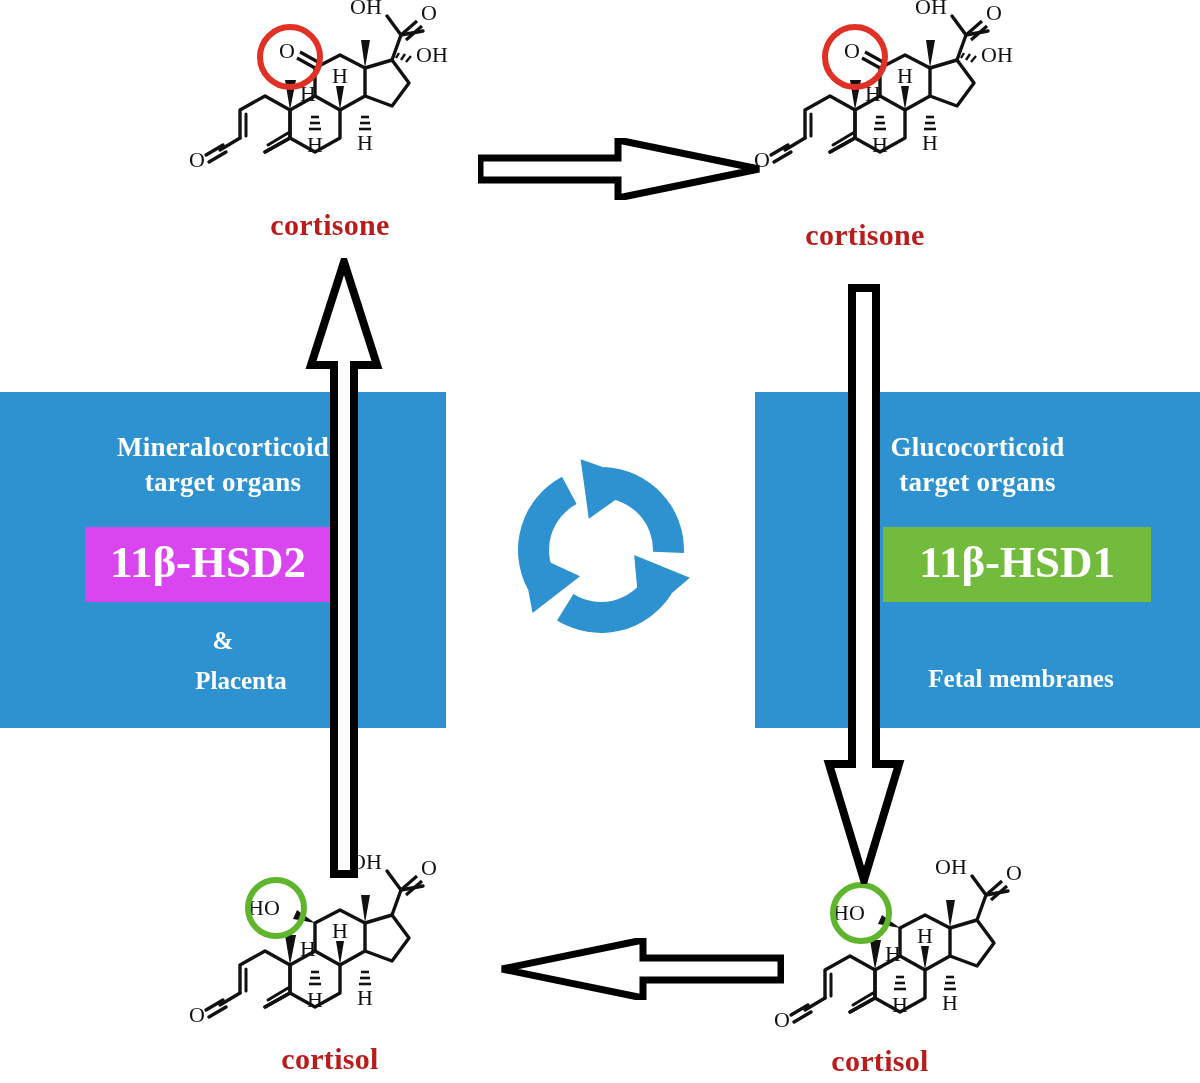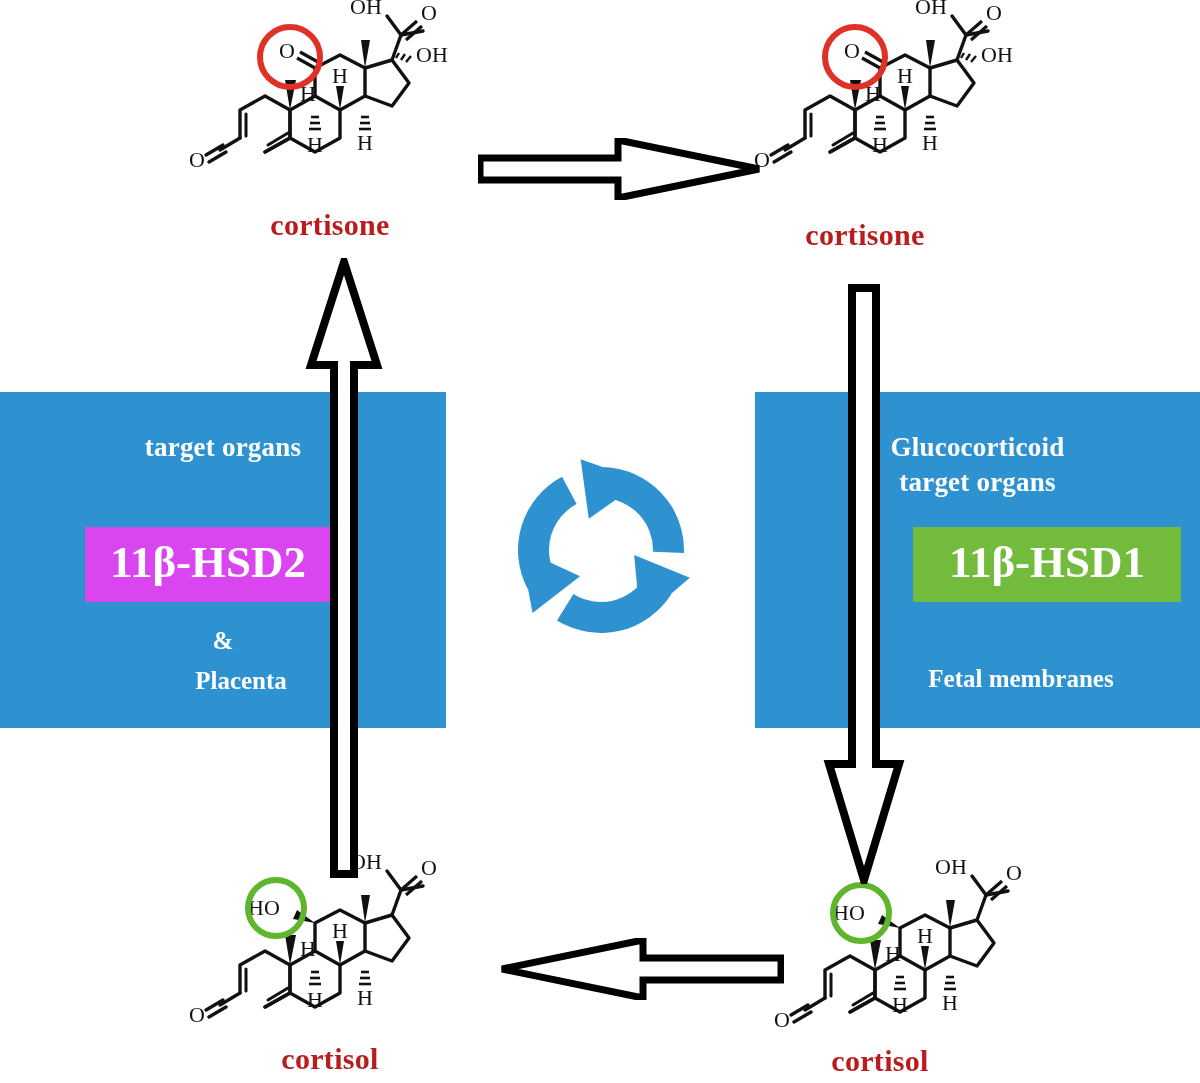--- a/index.html
+++ b/index.html
@@ -46,21 +46,21 @@
     font-weight: bold;
     font-size: 45px;
     line-height: 1;
     color: #ffffff;
     text-align: center;
     padding: 13px 18px 17px 18px;
     box-sizing: border-box;
     white-space: nowrap;
   }
   .badge-hsd2 { left: 85px;  top: 527px; width: 246px; background: #d946ef; }
-  .badge-hsd1 { left: 913px; top: 527px; width: 268px; background: #72bb3c; }
+  .badge-hsd1 { left: 883px; top: 527px; width: 268px; background: #72bb3c; }
 
   .panel-sub {
     font-weight: bold;
     font-size: 25px;
     line-height: 1.55;
     text-align: center;
   }
   .amp-line { left: 0px; top: 622px; width: 446px; }
   .fetal-line { left: 755px; top: 660px; width: 532px; }
 
@@ -317,20 +317,21 @@
         <text x="185" y="150" text-anchor="middle">H</text>
         <text x="135" y="152" text-anchor="middle">H</text>
       </g>
       <circle cx="96" cy="53" r="28" fill="none" stroke="#5fb52c" stroke-width="6"></circle>
     </svg>
   </div>
   <div class="abs mol-label" style="left:740px; top:1044px; width:280px;">cortisol</div>
 
   <div class="abs panel panel-left">
     <div class="panel-title">
+      <div>Mineralocorticoid</div>
       <div>target organs</div>
     </div>
   </div>
 
   <div class="abs panel panel-right">
     <div class="panel-title">
       <div>Glucocorticoid</div>
       <div>target organs</div>
     </div>
   </div>

